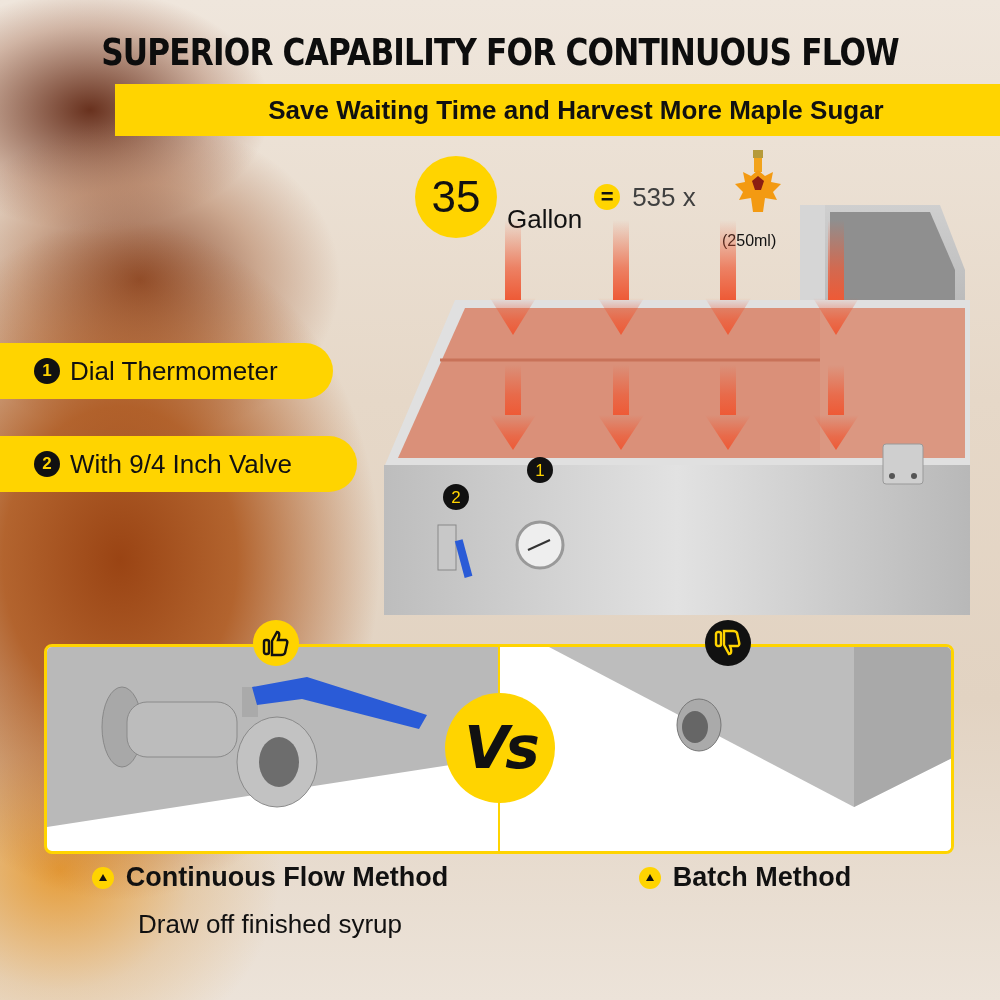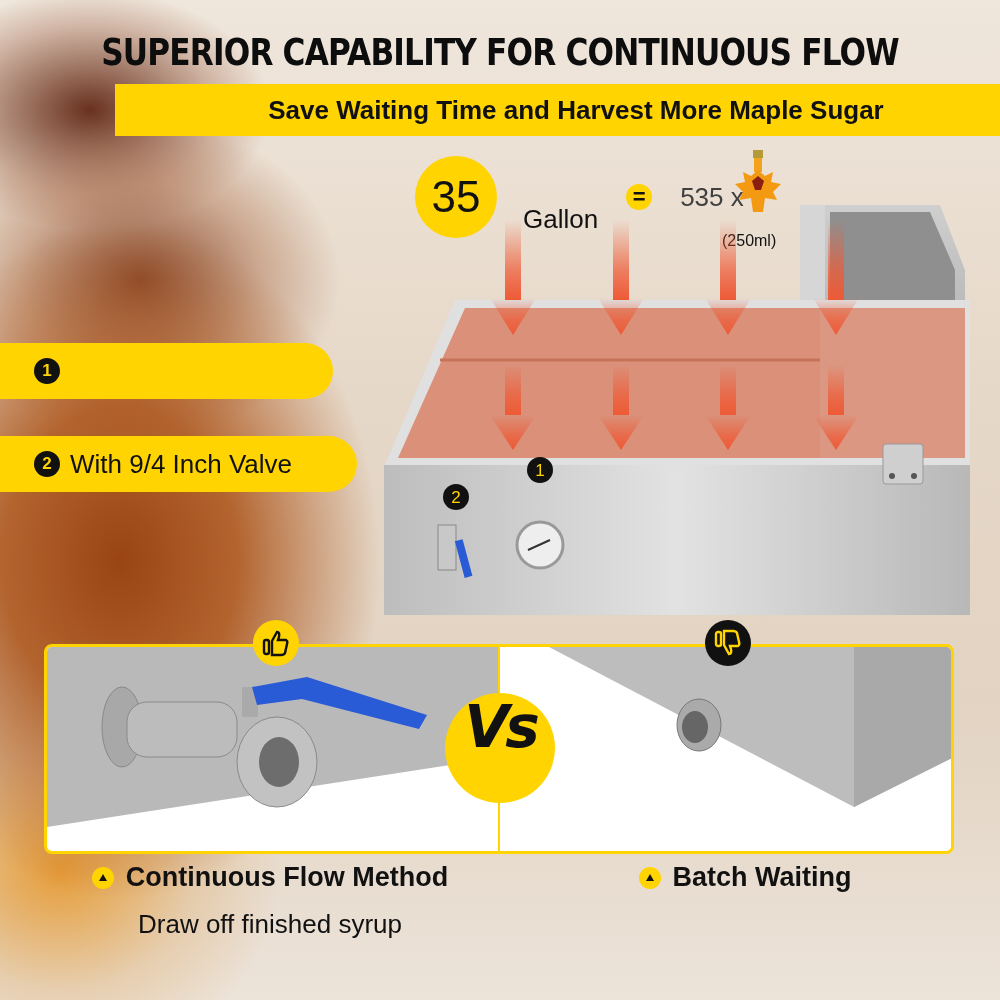--- a/index.html
+++ b/index.html
@@ -29,21 +29,21 @@
     color: #0d0d0d;
   }
   .subhead {
     position: absolute; left: 115px; top: 84px; width: 922px; height: 52px;
     background: #ffd400;
     display: flex; align-items: center; justify-content: center;
     font-weight: bold; font-size: 26px; color: #111;
   }
   .capacity {
     position: absolute; left: 415px; top: 165px; height: 64px;
-    display: flex; align-items: center; gap: 16px;
+    display: flex; align-items: center;
   }
   .cap-circle {
     width: 82px; height: 82px; border-radius: 50%;
     background: #ffd400; display: flex; align-items: center; justify-content: center;
     font-size: 44px; color: #111;
   }
   .cap-unit { font-size: 26px; color: #111; margin-left: 10px; margin-top: 44px; }
   .eq-circle {
     width: 26px; height: 26px; border-radius: 50%; background: #ffd400;
     display: flex; align-items: center; justify-content: center;
@@ -75,21 +75,21 @@
   .compare {
     position: absolute; left: 44px; top: 644px; width: 910px; height: 210px;
     border: 3px solid #ffd400; border-radius: 8px; overflow: hidden; background: #fff;
   }
   .compare .half { position: absolute; top: 0; bottom: 0; width: 50%; }
   .compare .left { left: 0; }
   .compare .right { right: 0; background: #fff; }
   .divider { position: absolute; left: 498px; top: 644px; width: 2px; height: 210px; background: #ffd400; }
   .vs {
     position: absolute; left: 445px; top: 693px; width: 110px; height: 110px; border-radius: 50%;
-    background: #ffd400; display: flex; align-items: flex-start; justify-content: center;
+    background: #ffd400; display: flex; align-items: center; justify-content: center;
     font-family: "DejaVu Sans", sans-serif; font-weight: bold; font-style: italic;
     font-size: 58px; color: #111; letter-spacing: -4px;
   }
   .badge {
     position: absolute; width: 46px; height: 46px; border-radius: 50%;
     display: flex; align-items: center; justify-content: center;
   }
   .badge.up { left: 253px; top: 620px; background: #ffd400; }
   .badge.down { left: 705px; top: 620px; background: #111; }
 
@@ -128,20 +128,21 @@
     <rect x="20" y="0" width="10" height="8" fill="#b59a3a"></rect>
     <rect x="21" y="8" width="8" height="14" fill="#f2a31b"></rect>
     <path d="M25 20 L32 26 L40 22 L38 32 L48 34 L40 42 L44 50 L32 48 L30 62 L20 62 L18 48 L6 50 L10 42 L2 34 L12 32 L10 22 L18 26 Z" fill="#f39a12"></path>
     <path d="M25 26 L31 31 L28 40 L22 40 L19 31 Z" fill="#8a1e12"></path>
   </svg>
 </div>
 <div class="bottle-label">(250ml)</div>
 
 <div class="feature-pill" style="top:343px; width:333px;">
   <span class="num">1</span>
+  <span>Dial Thermometer</span>
 </div>
 <div class="feature-pill" style="top:436px; width:357px;">
   <span class="num">2</span>
   <span>With 9/4 Inch Valve</span>
 </div>
 
 <div class="pan">
   <svg viewBox="0 0 600 420" preserveAspectRatio="none">
     <defs>
       <linearGradient id="steel" x1="0" y1="0" x2="1" y2="0">
@@ -261,15 +262,15 @@
   </div>
 </div>
 
 <div class="method right">
   <div class="title">
     <span class="tri">
       <svg viewBox="0 0 10 10" width="10" height="10">
           <polygon points="5,1 9,8 1,8" fill="#111"></polygon>
         </svg>
     </span>
-    <span>Batch Waiting</span>
+    <span>Batch Method</span>
   </div>
 </div>
 
 </body></html>

